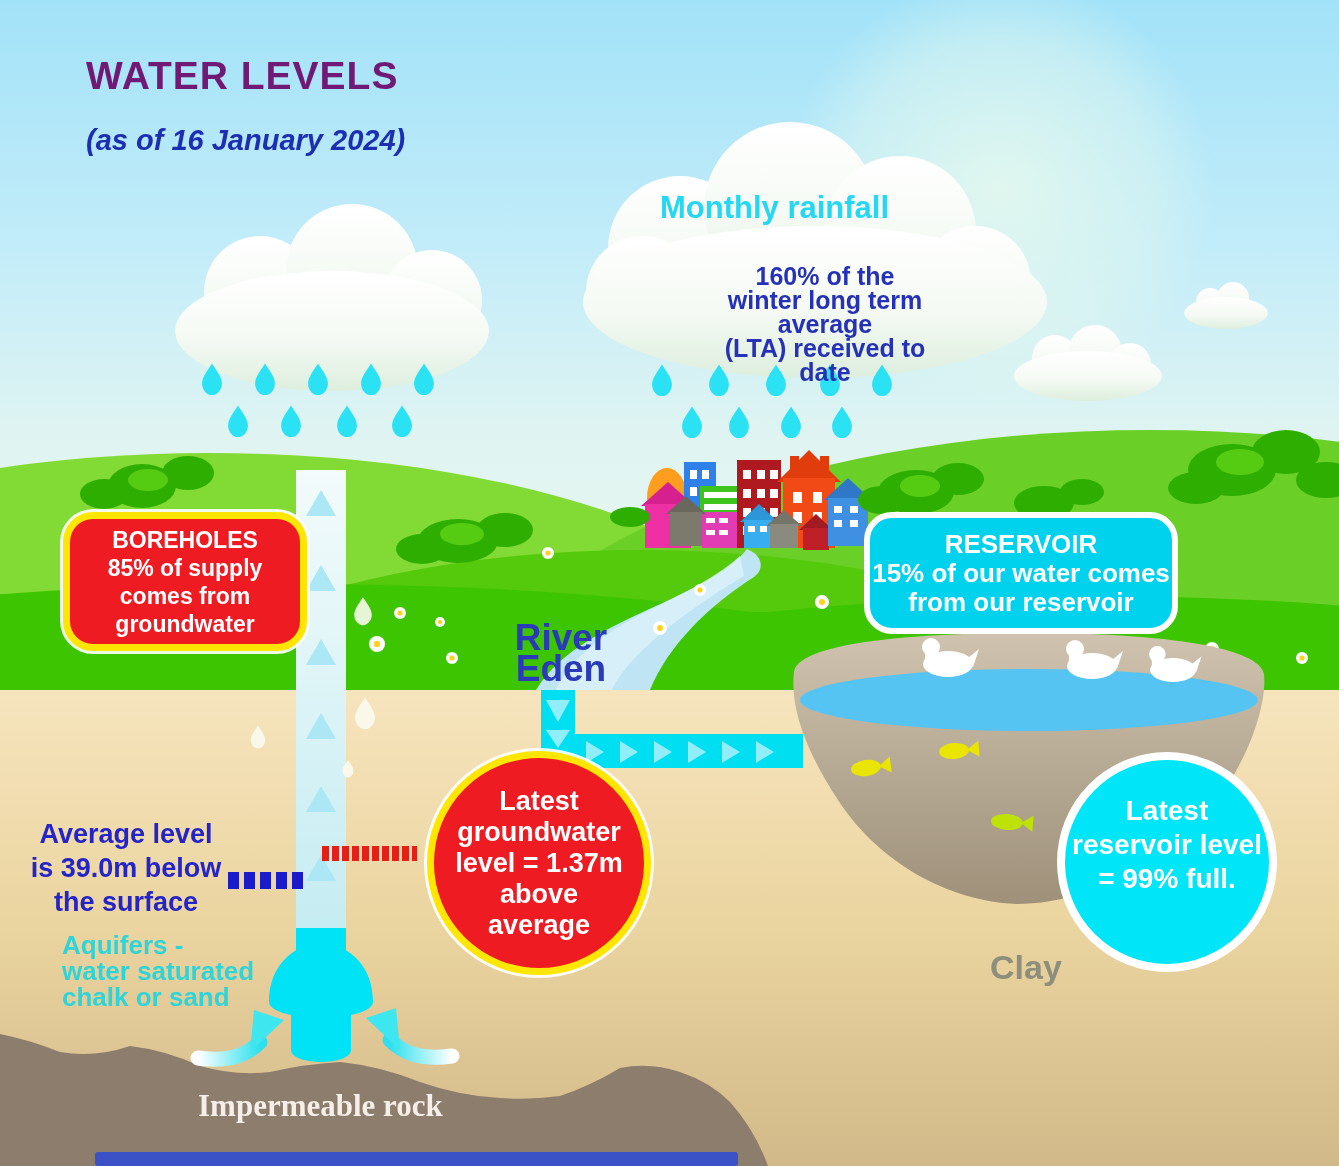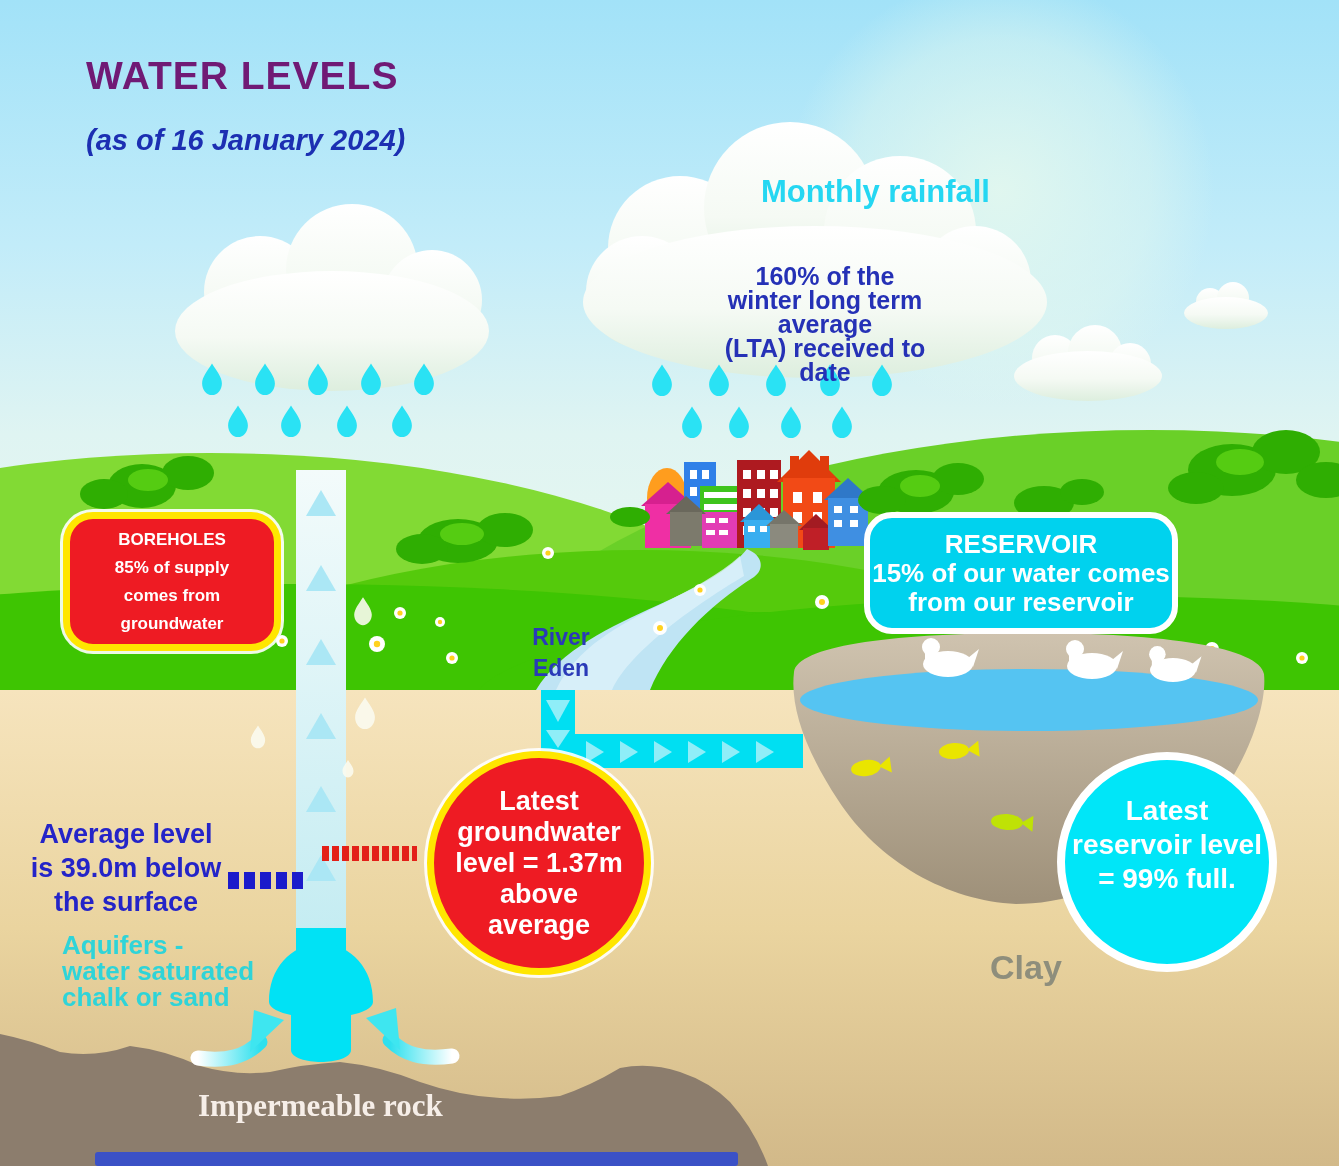--- a/index.html
+++ b/index.html
@@ -4,30 +4,30 @@
 <style>
   html,body{margin:0;padding:0;background:#dfeef5;}
   .stage{position:relative;width:1339px;height:1166px;overflow:hidden;
          font-family:"Liberation Sans",sans-serif;font-weight:bold;}
   .sky{position:absolute;left:0;top:0;width:1339px;height:700px;
        background:linear-gradient(180deg,#a2e2f8 0%,#c2ecf9 35%,#dff4f2 62%,#ecf9ee 100%);}
   svg.scene{position:absolute;left:0;top:0;}
   .txt{position:absolute;white-space:pre-line;}
   .t-title{left:86px;top:54px;font-size:39px;color:#701a75;letter-spacing:1px;}
   .t-sub{left:86px;top:124px;font-size:29px;color:#1c2fb2;font-style:italic;}
-  .t-mr-head{left:660px;top:174px;width:330px;text-align:right;font-size:31px;color:#25d7f2;}
+  .t-mr-head{left:660px;top:190px;width:330px;text-align:left;font-size:31px;color:#25d7f2;}
   .t-mr-body{left:690px;top:236px;width:270px;text-align:center;font-size:25px;line-height:24px;color:#2531b6;margin-top:28px;}
   .box{position:absolute;display:flex;align-items:center;justify-content:center;
        text-align:center;color:#fff;box-sizing:border-box;white-space:pre-line;}
-  .box-boreholes{left:63px;top:512px;width:218px;height:139px;background:#ee1b23;
-       border:7px solid #ffe600;border-radius:30px;font-size:17px;line-height:28px;
+  .box-boreholes{left:63px;top:512px;width:244px;height:139px;background:#ee1b23;
+       border:7px solid #ffe600;border-radius:30px;font-size:23px;line-height:28px;
        box-shadow:0 0 0 3px rgba(255,255,255,.9);}
   .box-reservoir{left:864px;top:512px;width:314px;height:122px;background:#00d2ee;
        border:6px solid #ffffff;border-radius:28px;font-size:26px;line-height:29px;}
-  .lbl-river{left:506px;top:622px;width:110px;text-align:center;font-size:23px;line-height:31px;color:#2a3ab8;}
+  .lbl-river{left:506px;top:622px;width:110px;text-align:center;font-size:37px;line-height:31px;color:#2a3ab8;}
   .circle-gw{left:427px;top:751px;width:224px;height:224px;background:#ee1b23;
        border:7px solid #ffe600;border-radius:50%;font-size:27px;line-height:31px;
        box-shadow:0 0 0 3px rgba(255,255,255,.9);}
   .circle-res{left:1057px;top:752px;width:220px;height:220px;background:#00e6f8;
        border:8px solid #ffffff;border-radius:50%;font-size:28px;line-height:34px;padding-bottom:34px;}
   .lbl-avg{left:20px;top:817px;width:212px;text-align:center;font-size:27px;line-height:34px;color:#2424c8;}
   .lbl-aquifers{left:62px;top:932px;font-size:26px;line-height:26px;color:#2fd4d8;}
   .lbl-clay{left:990px;top:948px;font-size:34px;color:#8e8e7c;}
   .lbl-rock{left:198px;top:1088px;font-size:31px;color:#f6eee8;font-family:Liberation Serif, serif;}
   .dash-red{position:absolute;left:322px;top:846px;width:95px;height:15px;

